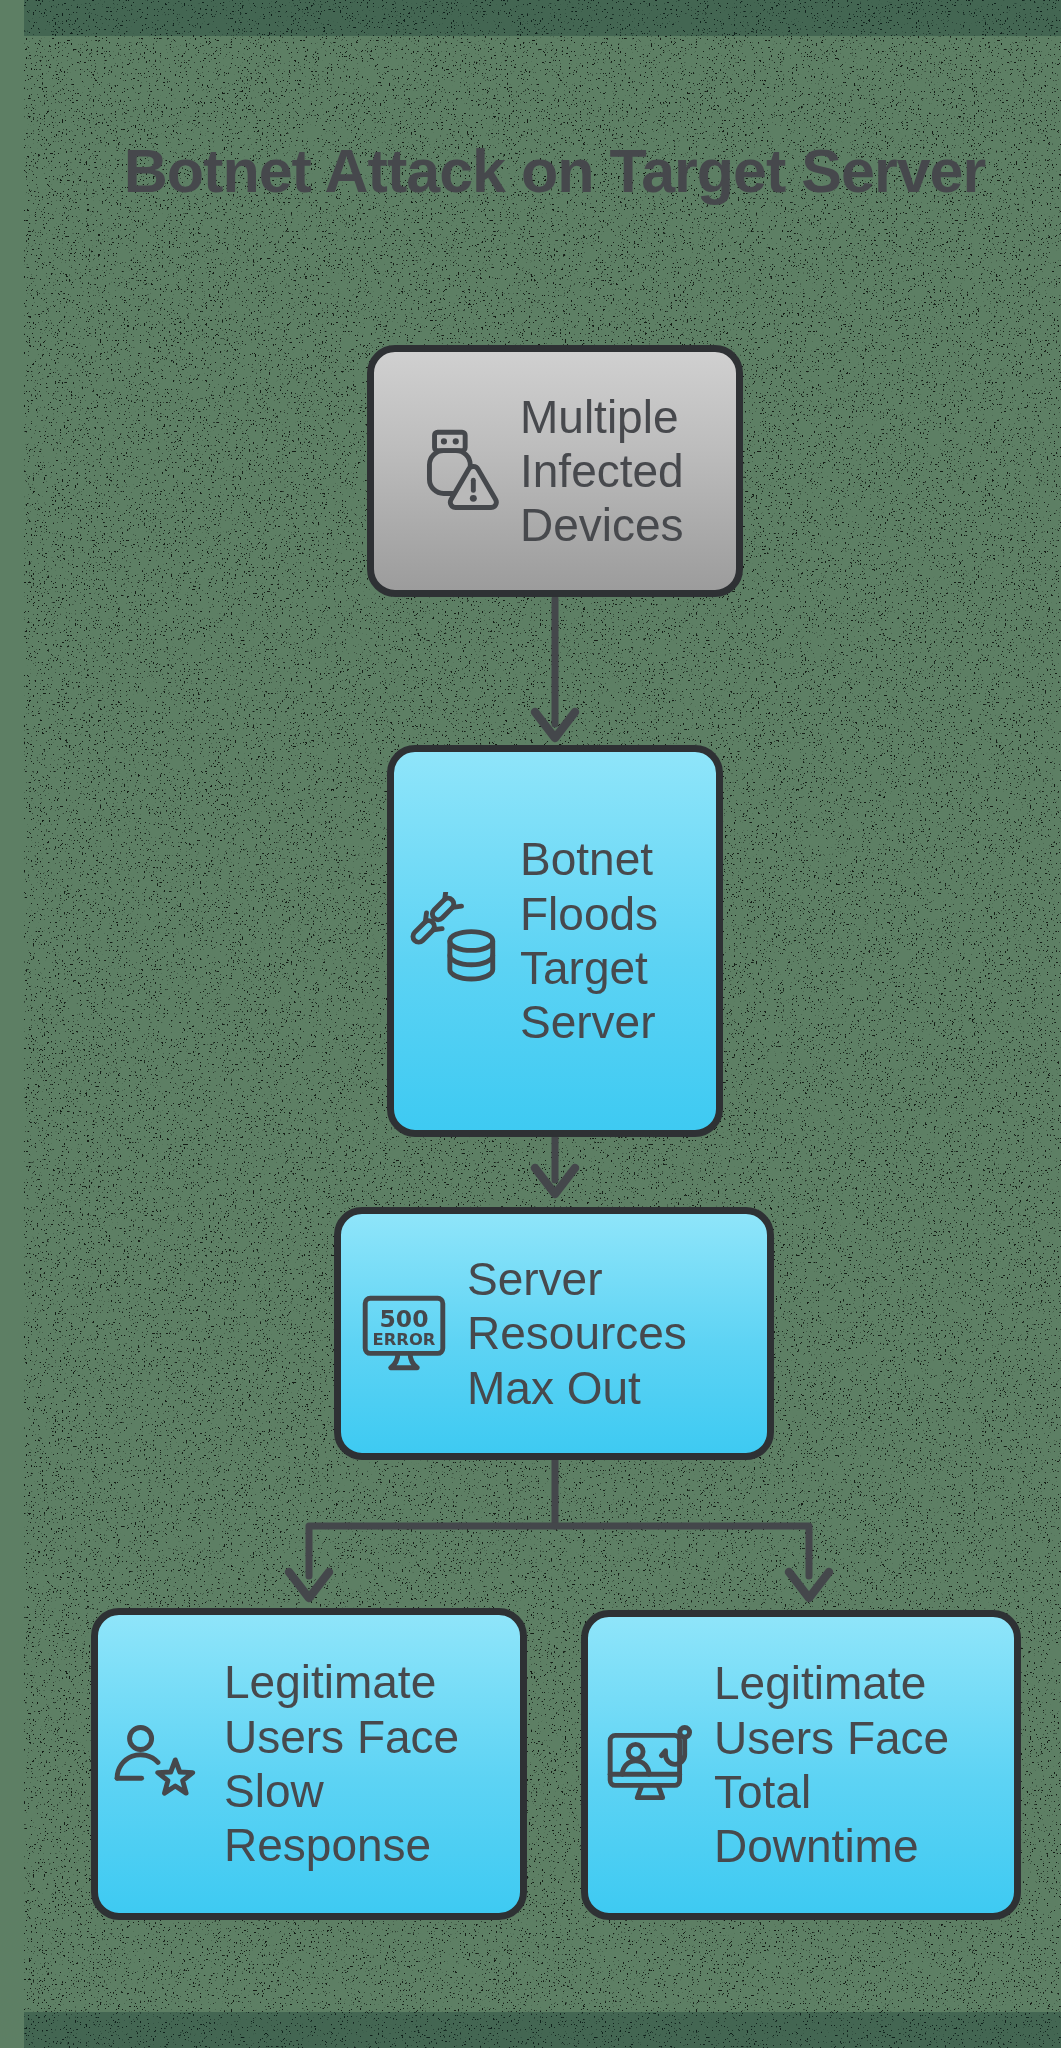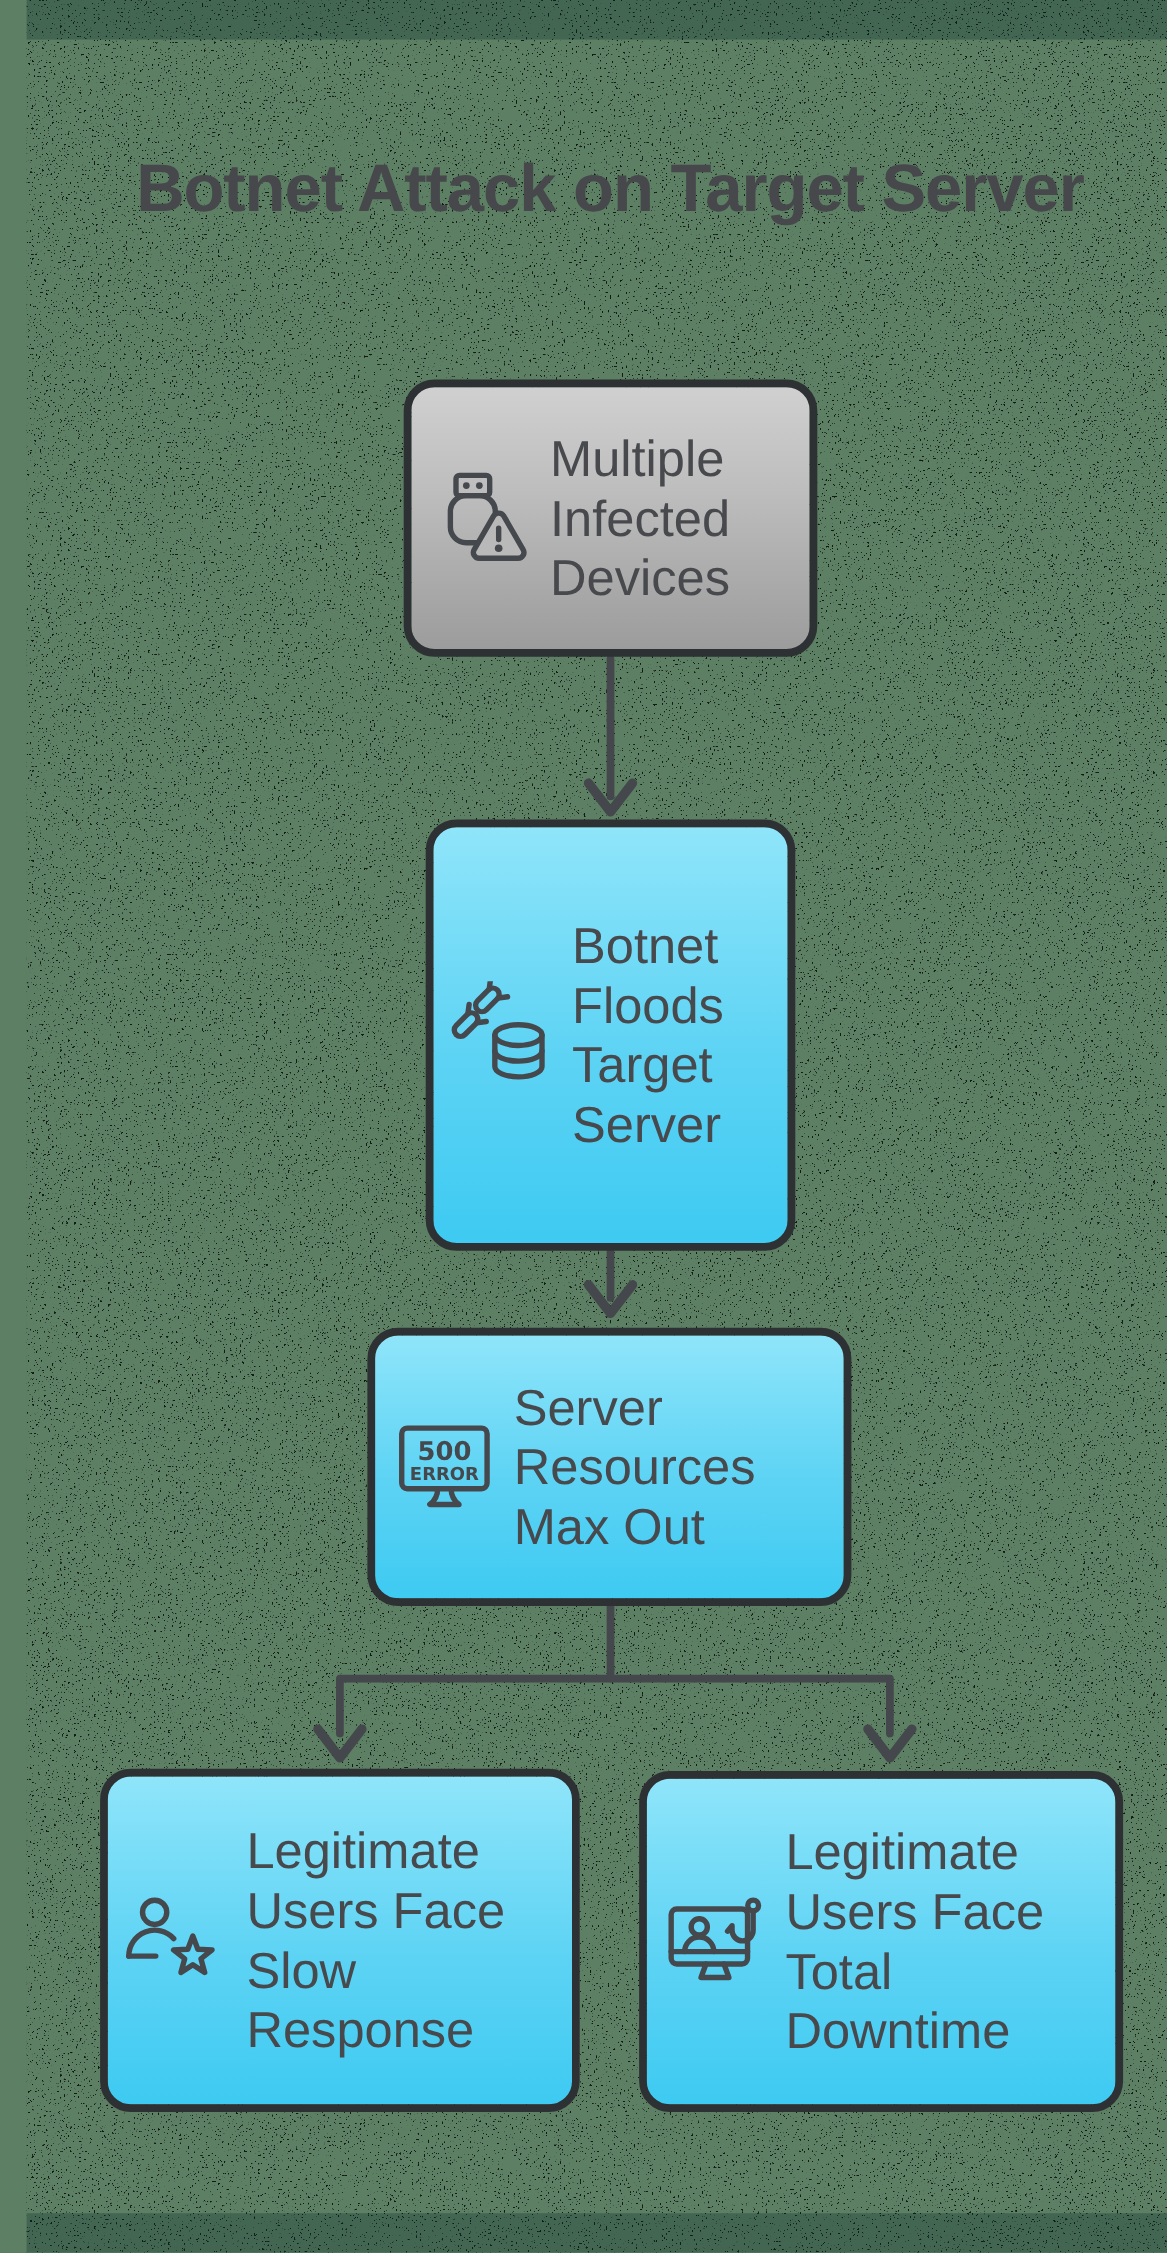--- a/index.html
+++ b/index.html
@@ -23,21 +23,21 @@
   }
   .edges-svg{position:absolute;inset:0;z-index:2;pointer-events:none;}
   .node{
     position:absolute;z-index:3;
     box-sizing:border-box;
     border:7px solid #2e3134;
     border-radius:28px;
     display:flex;align-items:center;
     color:#47494d;
   }
-  .node.gray{background:linear-gradient(180deg,#d0d0d0 0%,#bdbdbd 40%,#9c9c9c 100%);}
+  .node.gray{background:linear-gradient(180deg,#d0d0d0 0%,#bdbdbd 40%,#9c9c9c 100%);padding-left:20px;}
   .node.cyan{background:linear-gradient(180deg,#8fe5fa 0%,#5dd3f4 55%,#3ecaf2 100%);}
   .icon-wrap{
     width:126px;flex:0 0 126px;
     display:flex;align-items:center;justify-content:center;
   }
   .icon-wrap svg{width:98px;height:98px;}
   .node-label{
     flex:1;
     font-size:46px;line-height:1.18;
     white-space:pre-line;

